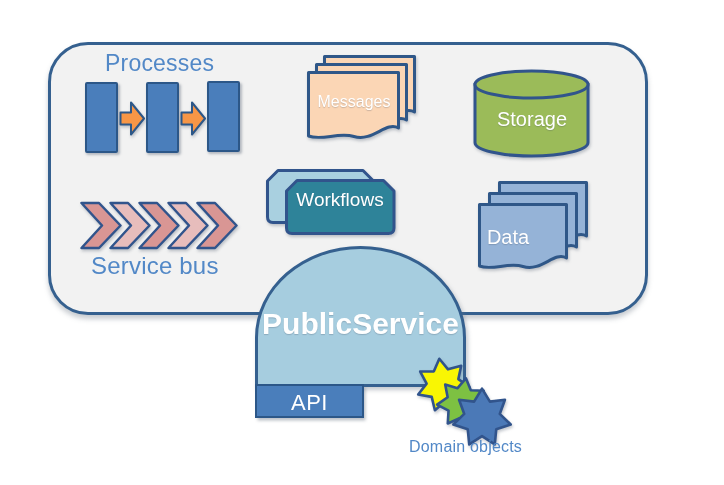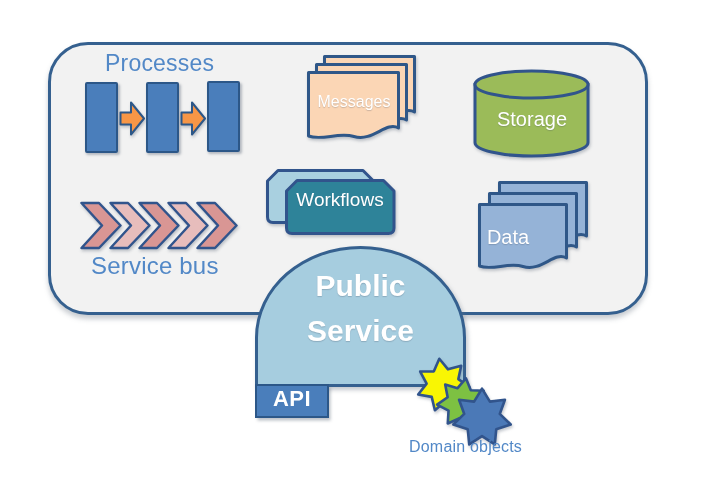--- a/index.html
+++ b/index.html
@@ -25,28 +25,28 @@
   .shape-svg{position:absolute;filter:drop-shadow(1.5px 2px 1.5px rgba(105,115,130,.40));}
 
   .white-label{position:absolute;color:#fff;text-align:center;
     text-shadow:0 1px 1px rgba(60,70,90,.25);}
 
   
   .dome{position:absolute;left:255px;top:246px;width:211px;height:141px;
     background:var(--light-blue);border:3.5px solid var(--outline);
     border-radius:106px 106px 0 0 / 92px 92px 0 0;
     box-shadow:2px 3px 4px rgba(110,120,135,.40);
-    display:flex;flex-direction:column;align-items:center;justify-content:flex-start;padding-top:14px;}
+    display:flex;flex-direction:row;align-items:center;justify-content:center;padding-top:14px;}
   .dome .line{color:#fff;font-weight:bold;font-size:30px;line-height:45px;
     text-shadow:0 1px 1px rgba(60,70,90,.25);}
 
-  .api-box{position:absolute;left:255px;top:384px;width:74px;height:34px;
+  .api-box{position:absolute;left:255px;top:384px;width:109px;height:34px;
     background:var(--shape-blue);border:2.5px solid #2C5788;
     box-shadow:1.5px 2.5px 3px rgba(105,115,130,.45);
-    display:flex;align-items:flex-start;justify-content:center;font-weight:bold;}
+    display:flex;align-items:flex-end;justify-content:center;}
   .api-box span{color:#fff;font-size:22px;letter-spacing:.5px;}
   .doc-peach{fill:var(--peach);stroke:#2F5788;stroke-width:3;stroke-linejoin:round;}
   .doc-blue{fill:var(--data-blue);stroke:#2F5788;stroke-width:3;stroke-linejoin:round;}
   .cyl{fill:var(--green);stroke:var(--border);stroke-width:3;}
   .proc-back{fill:var(--process-back);stroke:var(--border);stroke-width:3;stroke-linejoin:round;}
   .proc-front{fill:var(--teal);stroke:var(--border);stroke-width:3;stroke-linejoin:round;}
   .chev-d{fill:var(--pink-dark);stroke:var(--border);stroke-width:2.5;stroke-linejoin:round;}
   .chev-l{fill:var(--pink-light);stroke:var(--border);stroke-width:2.5;stroke-linejoin:round;}
   .arrow{fill:var(--orange);stroke:#2C5788;stroke-width:2;stroke-linejoin:round;}
   .star-y{fill:var(--star-yellow);}

